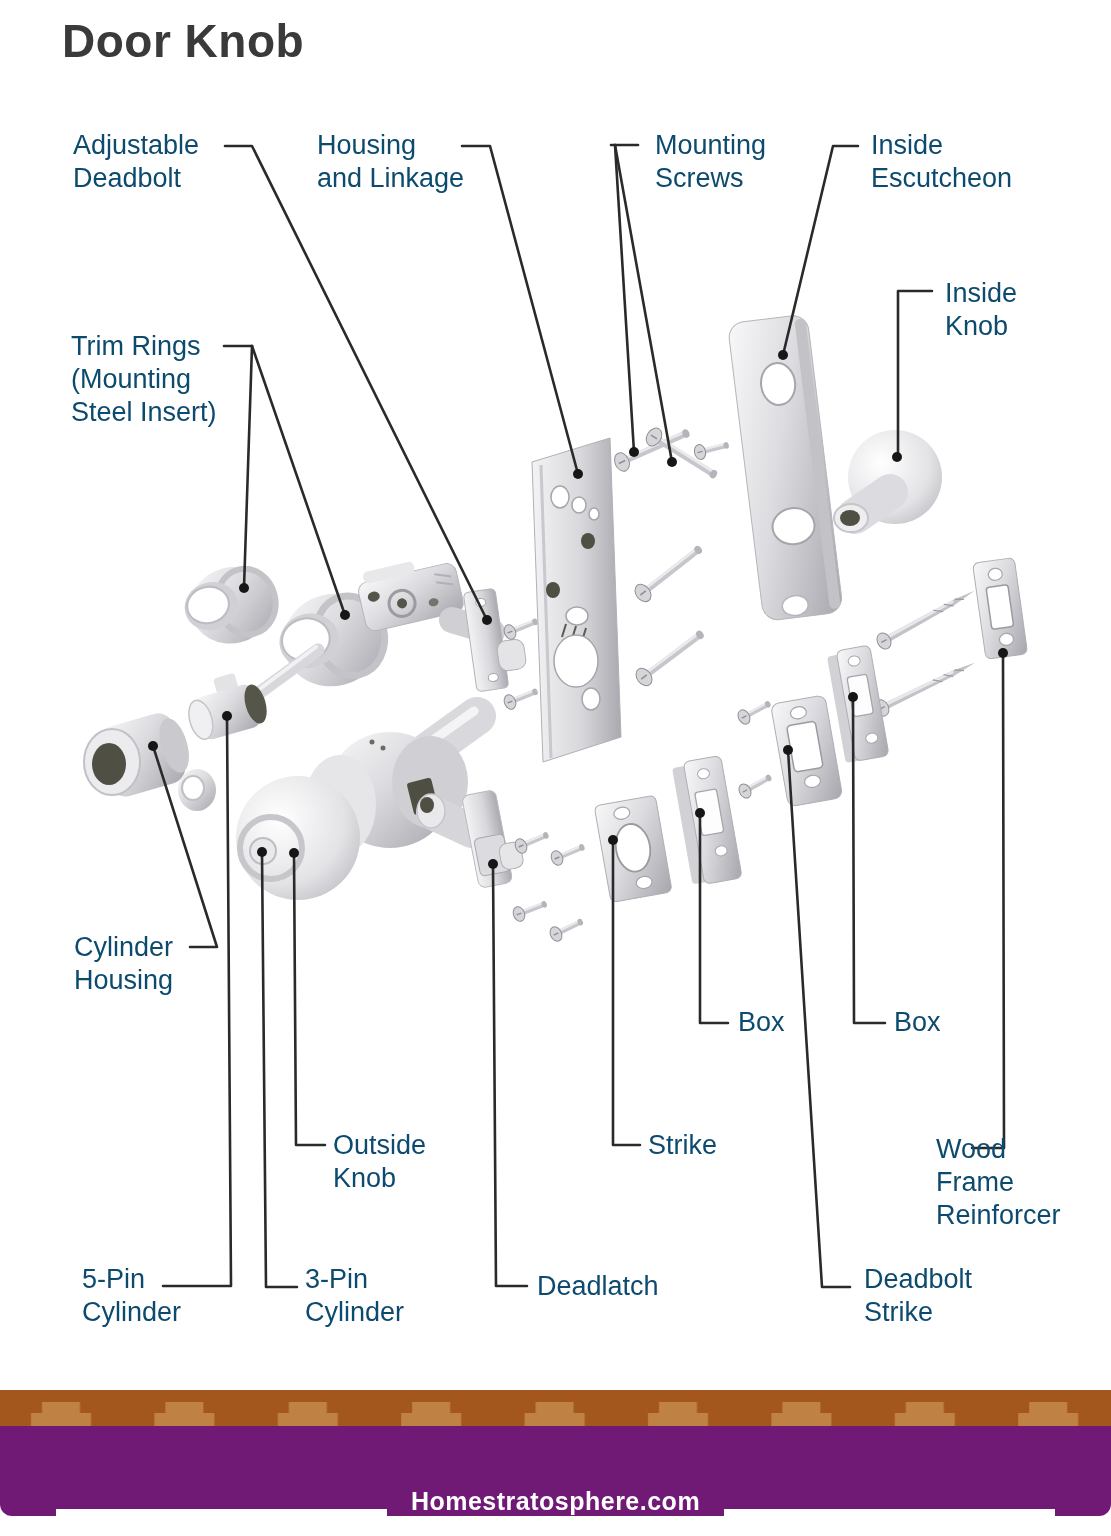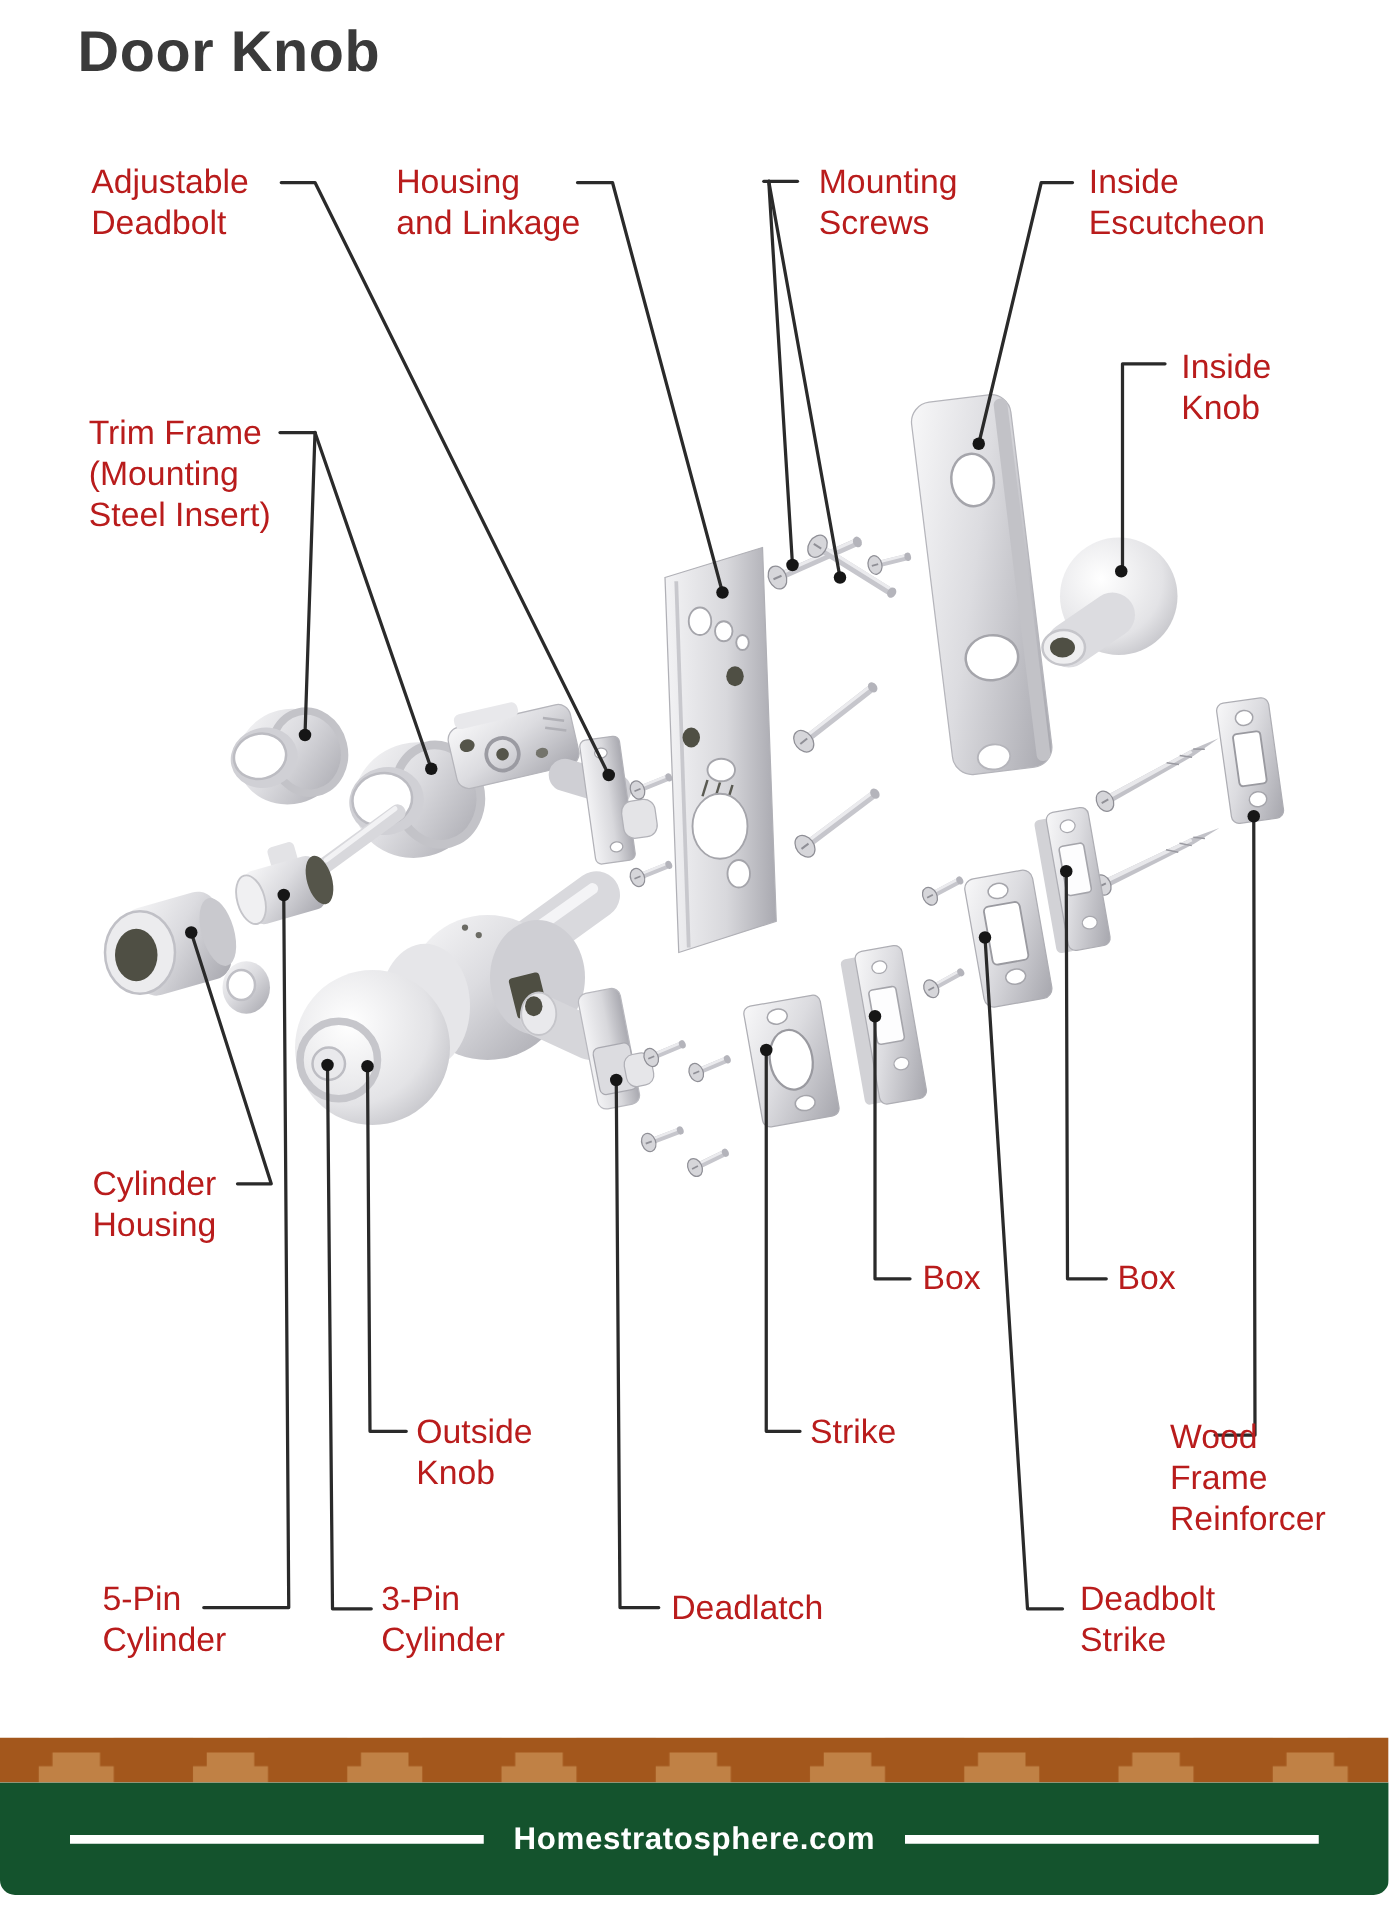--- a/index.html
+++ b/index.html
@@ -1,25 +1,25 @@
 <!DOCTYPE html>
 <html><head>
 <meta charset="utf-8">
 <style>
   html,body{margin:0;padding:0;background:#ffffff;}
   .page{position:relative;width:1111px;height:1516px;background:#ffffff;
         font-family:"Liberation Sans",sans-serif;overflow:hidden;border-radius:12px;}
   .title{position:absolute;left:62px;top:14px;margin:0;font-size:46px;font-weight:bold;
          color:#3a3a3a;letter-spacing:0.5px;}
   .diagram-svg{position:absolute;left:0;top:0;}
-  .callout{position:absolute;font-size:27px;line-height:33px;color:#b91c1c;white-space:nowrap;}
+  .callout{position:absolute;font-size:27px;line-height:33px;color:#0c4a6e;white-space:nowrap;}
   .callout span{display:block;}
   footer{position:absolute;left:0;bottom:0;width:1111px;height:126px;}
   .band{height:36px;line-height:0;}
-  .base{height:90px;background:#14532d;display:flex;align-items:center;gap:24px;
+  .base{height:90px;background:#701a75;display:flex;align-items:flex-end;gap:24px;
         padding:0 56px;box-sizing:border-box;}
   .rule{height:7px;background:#ffffff;flex:1 1 auto;}
   .site{color:#ffffff;font-size:25px;font-weight:bold;letter-spacing:0.5px;}
 </style>
 </head>
 <body>
 
 <div class="page">
 
   <h1 class="title">Door Knob</h1>
@@ -310,21 +310,21 @@
   </div>
   <div class="callout" style="left:871px;top:129px">
     <span>Inside</span>
     <span>Escutcheon</span>
   </div>
   <div class="callout" style="left:945px;top:277px">
     <span>Inside</span>
     <span>Knob</span>
   </div>
   <div class="callout" style="left:71px;top:330px">
-    <span>Trim Frame</span>
+    <span>Trim Rings</span>
     <span>(Mounting</span>
     <span>Steel Insert)</span>
   </div>
   <div class="callout" style="left:74px;top:931px">
     <span>Cylinder</span>
     <span>Housing</span>
   </div>
   <div class="callout" style="left:333px;top:1129px">
     <span>Outside</span>
     <span>Knob</span>

